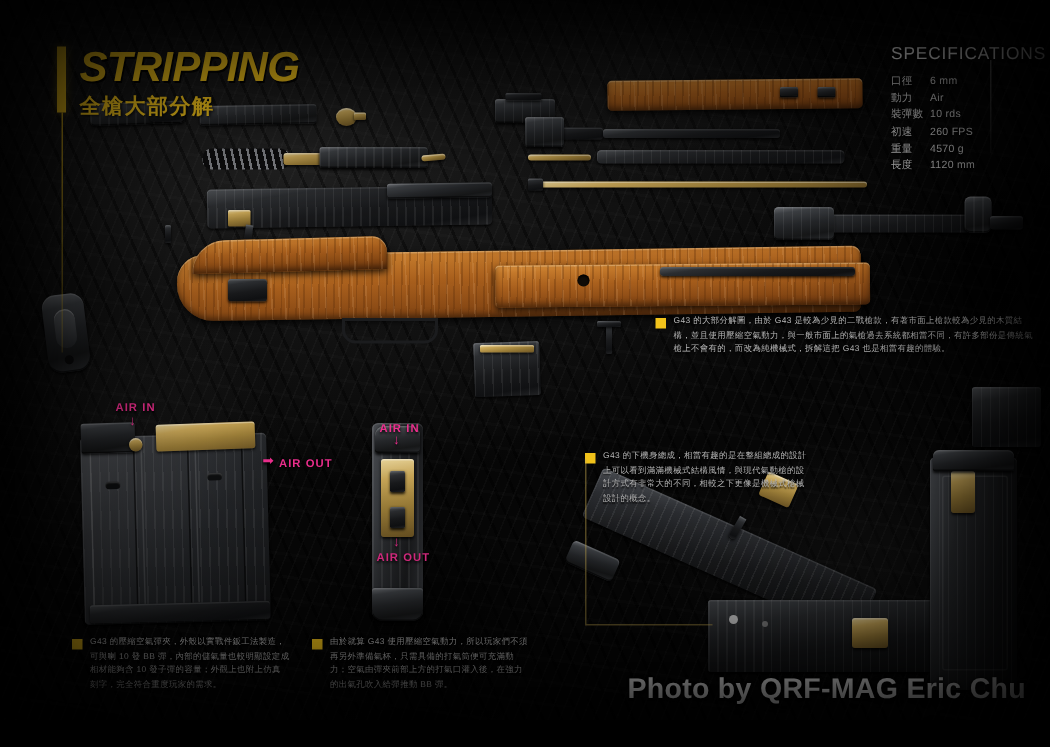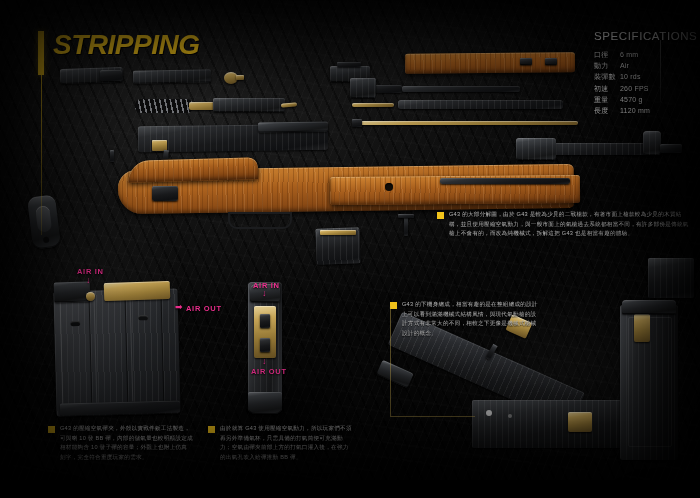--- a/index.html
+++ b/index.html
@@ -276,20 +276,21 @@
 
     <div class="part metal-d" style="left:648px;top:258px;width:46px;height:40px;border-radius:2px;">
         <div class="metal-grain"></div>
       </div>
   </div>
 
   <div class="title-block">
     <div class="title-bar"></div>
     <div>
       <div class="title-en">STRIPPING</div>
+      <div class="title-zh">全槍大部分解</div>
     </div>
   </div>
   <div class="title-leader"></div>
 
   <div class="specs">
     <div class="specs-head">SPECIFICATIONS</div>
 
     <div class="spec-row">
       <div class="spec-k">口徑</div>
       <div class="spec-v">6 mm</div>
@@ -342,15 +343,16 @@
   <div class="cap" style="left:48px;top:424px;width:145px;">
     <div class="cap-bullet"></div>
     <div class="cap-txt">G43 的壓縮空氣彈夾，外殼以實戰件鈑工法製造，可與喇 10 發 BB 彈，內部的儲氣量也較明顯設定成相材能夠含 10 發子彈的容量；外觀上也附上仿真刻字，完全符合重度玩家的需求。</div>
   </div>
 
   <div class="cap" style="left:208px;top:424px;width:145px;">
     <div class="cap-bullet"></div>
     <div class="cap-txt">由於就算 G43 使用壓縮空氣動力，所以玩家們不須再另外準備氣杯，只需具備的打氣筒便可充滿動力；空氣由彈夾前部上方的打氣口灌入後，在強力的出氣孔吹入給彈推動 BB 彈。</div>
   </div>
 
+  <div class="credit">Photo by QRF-MAG Eric Chu</div>
 
   <div class="bg-vig"></div>
 </div>
 
 </body></html>

